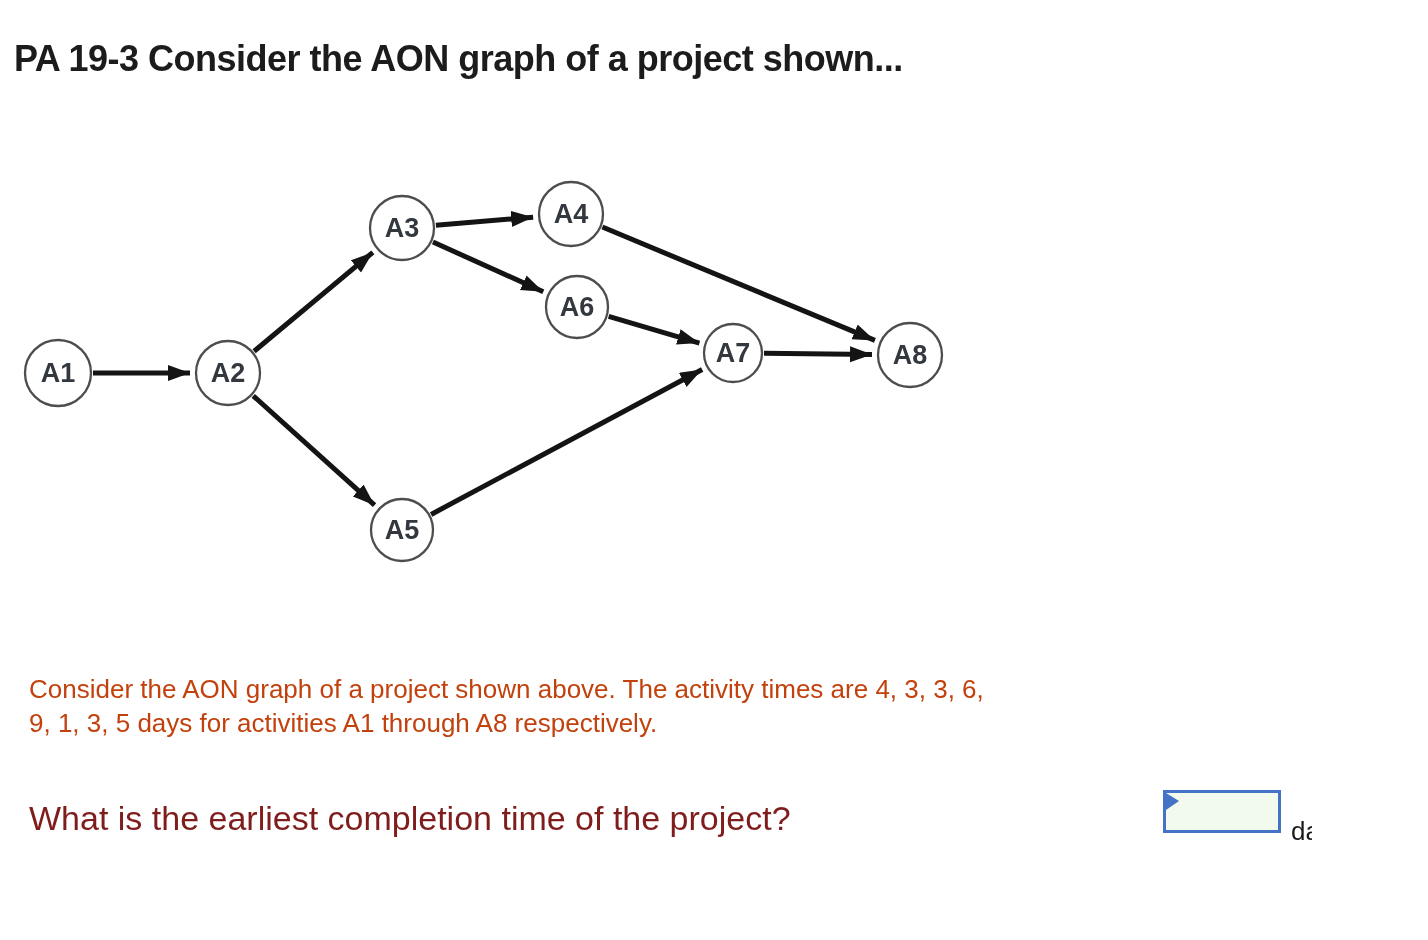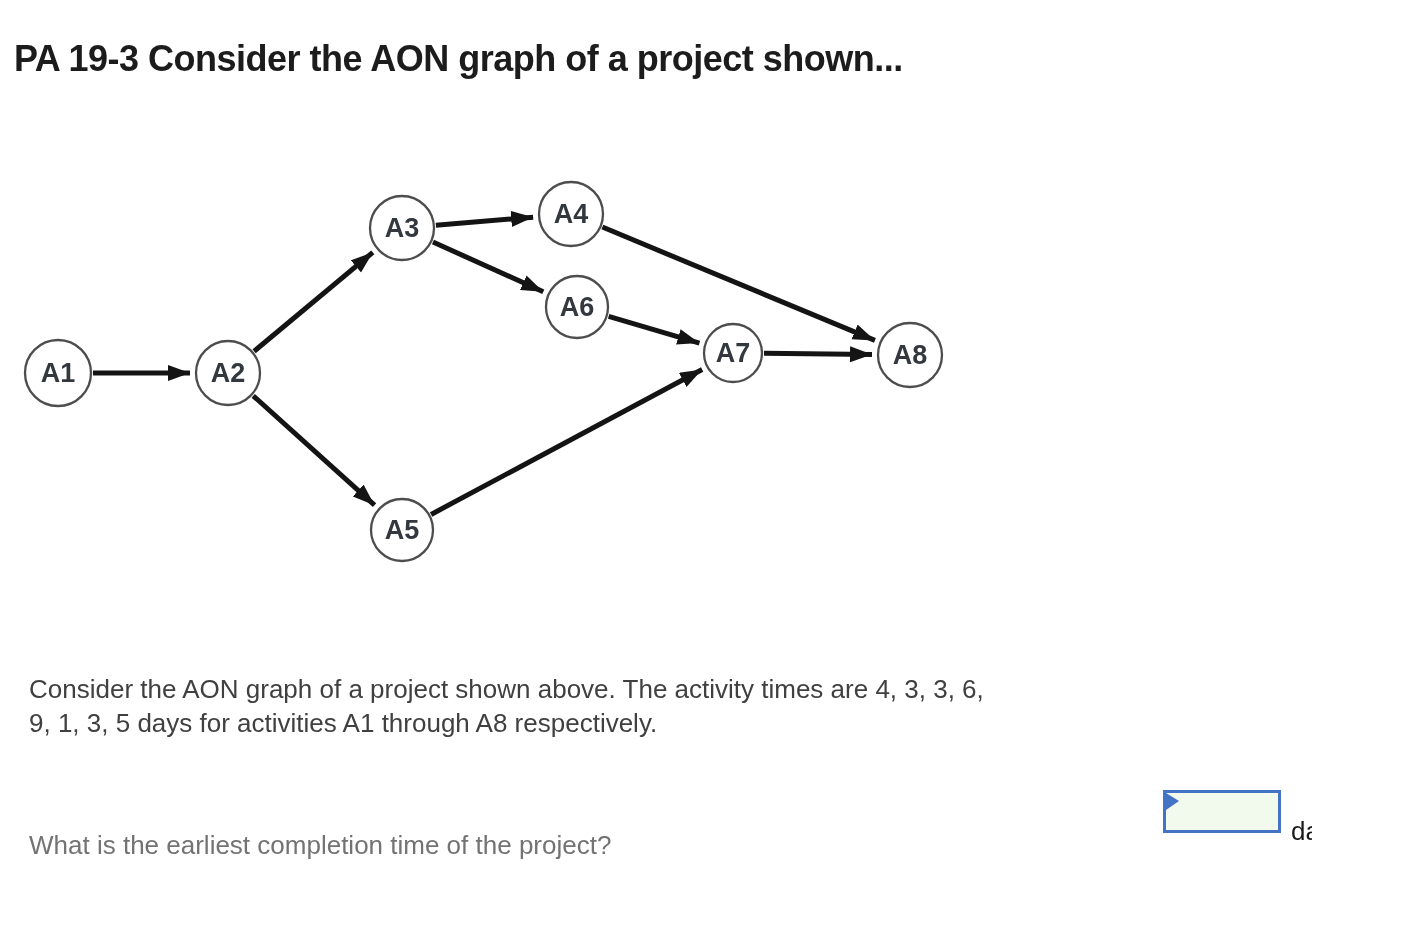--- a/index.html
+++ b/index.html
@@ -9,26 +9,26 @@
   .page-title{
     position:absolute;left:14px;top:38px;
     font-size:36px;font-weight:700;color:#1c1c1c;letter-spacing:-0.5px;
     white-space:nowrap;
   }
 
   #graph-svg{position:absolute;left:0;top:0;pointer-events:none;}
 
   .description{
     position:absolute;left:29px;top:672px;width:1160px;
-    font-size:26px;line-height:34px;color:#404040;
+    font-size:26px;line-height:34px;color:#c2410c;
   }
 
   .question-text{
-    position:absolute;left:29px;top:830px;
-    font-size:26px;color:#737373;white-space:nowrap;
+    position:absolute;left:29px;top:799px;
+    font-size:34px;color:#7f1d1d;white-space:nowrap;
   }
 
   .answer-wrap{
     position:absolute;left:1163px;top:790px;width:118px;height:43px;
   }
   .answer-input{
     width:118px;height:43px;box-sizing:border-box;
     border:3px solid #4472c4;background:#f2faee;border-radius:0;
     font-family:"Liberation Sans", sans-serif;font-size:24px;color:#1b1b1b;
     padding:0 8px;outline:none;display:block;

